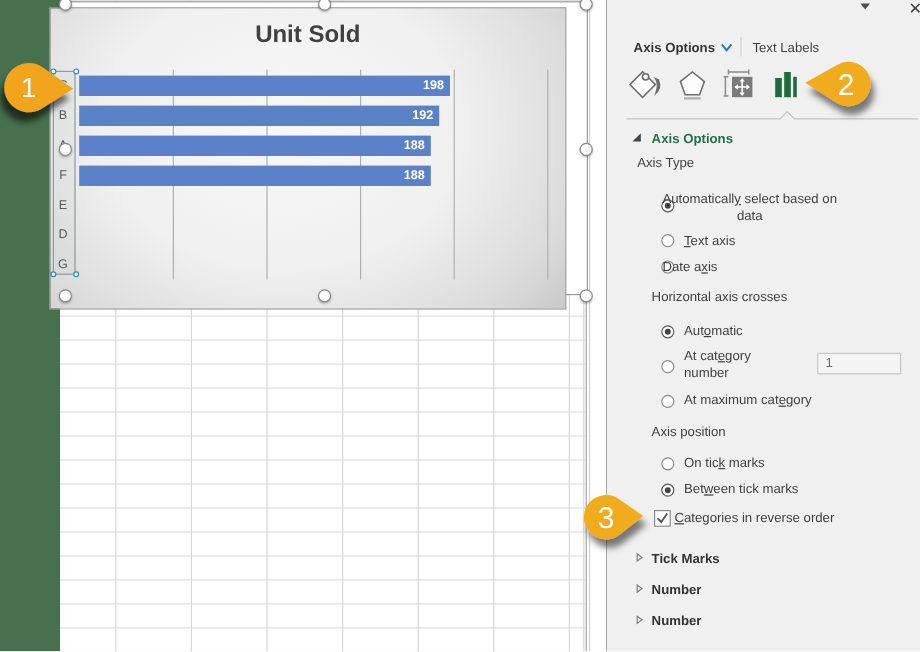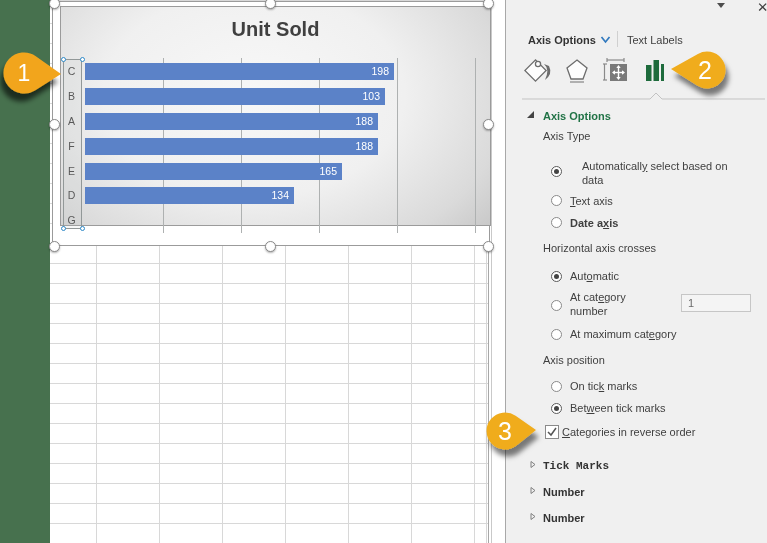--- a/index.html
+++ b/index.html
@@ -15,28 +15,28 @@
   background-color:#fff;}
 .col{top:0;width:1px;height:543px;background:#d8d8d8;}
 #greenbar{left:0;top:0;width:50px;height:543px;background:#47714e;}
 #wsedge1{left:488px;top:0;width:1px;height:543px;background:#a8a8a8;}
 #wsedge2{left:491px;top:0;width:1px;height:543px;background:#c9c9c9;}
 #gutter{left:492px;top:0;width:13px;height:543px;background:#fff;}
 #paneedge{left:505px;top:0;width:1px;height:543px;background:#a8a8a8;}
 #panel{left:506px;top:0;width:261px;height:543px;background:#f0f0f0;}
 
 #selrect{left:52px;top:1px;width:438px;height:245px;border:1px solid #9b9b9b;box-sizing:border-box;background:#fff;}
-#chart{left:60px;top:6px;width:431px;height:220px;
+#chart{left:41px;top:6px;width:431px;height:252px;
   border:1px solid #9b9b9b;box-sizing:border-box;
   background:
    radial-gradient(ellipse 78% 105% at 45% 40%, #f8f8f8, #f0f0f0 45%, #dadada 76%, #bebebe 100%);}
 #title{left:0;top:11px;width:429px;text-align:center;font-weight:bold;font-size:20px;color:#404040;}
 .vgrid{top:51px;width:1px;height:175px;background:#aeb1b1;}
 .bar{left:24px;height:17px;background:#5b82c8;}
-.dlabel{color:#fff;font-weight:normal;font-size:10.5px;line-height:17px;text-align:right;}
+.dlabel{color:#fff;font-weight:bold;font-size:10.5px;line-height:17px;text-align:right;}
 #axisbox{left:2px;top:52px;width:19px;height:170px;border:1px solid #929898;background:rgba(185,190,190,0.13);box-sizing:border-box;}
 .cat{left:2px;width:17px;font-size:10.5px;color:#595959;text-align:center;height:25px;line-height:25px;}
 .bh{width:3px;height:3px;border:1.2px solid #2e89c8;border-radius:50%;background:#fff;box-sizing:content-box;}
 .wh{width:9px;height:9px;border:1px solid #8a8a8a;border-radius:50%;background:#fff;box-shadow:0 1px 2px rgba(0,0,0,0.3);}
 
 .t{color:#3f3f3f;font-size:11px;line-height:14px;white-space:nowrap;}
 .b{font-weight:bold;color:#333;}
 .green{color:#217346;}
 .radio{width:9px;height:9px;border:1px solid #8a8a8a;border-radius:50%;background:#fff;}
 .radio.sel{border-color:#5a5a5a;}
@@ -66,33 +66,27 @@
     <div class="abs" id="title">Unit Sold</div>
     <div class="abs vgrid" style="left:102px"></div>
     <div class="abs vgrid" style="left:180px"></div>
     <div class="abs vgrid" style="left:258px"></div>
     <div class="abs vgrid" style="left:336px"></div>
     <div class="abs vgrid" style="left:414px"></div>
     <div class="abs bar" style="top:56px;width:309px">
         <div class="dlabel" style="margin-right:5px">198</div>
       </div>
     <div class="abs bar" style="top:81px;width:300px">
-        <div class="dlabel" style="margin-right:5px">103</div>
+        <div class="dlabel" style="margin-right:5px">192</div>
       </div>
     <div class="abs bar" style="top:106px;width:293px">
         <div class="dlabel" style="margin-right:5px">188</div>
       </div>
     <div class="abs bar" style="top:131px;width:293px">
         <div class="dlabel" style="margin-right:5px">188</div>
-      </div>
-    <div class="abs bar" style="top:156px;width:257px">
-        <div class="dlabel" style="margin-right:5px">165</div>
-      </div>
-    <div class="abs bar" style="top:180px;width:209px">
-        <div class="dlabel" style="margin-right:5px">134</div>
       </div>
     <div class="abs" id="axisbox"></div>
     <div class="abs cat" style="top:52px">C</div>
     <div class="abs cat" style="top:77px">B</div>
     <div class="abs cat" style="top:102px">A</div>
     <div class="abs cat" style="top:127px">F</div>
     <div class="abs cat" style="top:152px">E</div>
     <div class="abs cat" style="top:176px">D</div>
     <div class="abs cat" style="top:201px">G</div>
 
@@ -164,30 +158,30 @@
       </g>
     </svg>
   </div>
 
   <svg class="abs" style="left:506px;top:88px;" width="261" height="16" viewBox="0 0 261 16">
     <path d="M16 11 L144 11 L150 5 L156 11 L259 11" fill="none" stroke="#c3c3c3" stroke-width="1"></path>
   </svg>
 
   <div class="abs" style="left:527px;top:111px;width:0;height:0;border-bottom:7px solid #444;border-left:7px solid transparent;"></div>
   <div class="abs t b green" style="left:543px;top:109px;">Axis Options</div>
-  <div class="abs t" style="left:543px;top:129px;">Axis Type</div>
+  <div class="abs t" style="left:531px;top:129px;">Axis Type</div>
 
   <div class="abs radio sel" style="left:551px;top:166px;"></div>
-  <div class="abs t" style="left:582px;top:159px;">Automaticall<span style="text-decoration:underline">y</span> select based on<br>data</div>
+  <div class="abs t" style="left:552px;top:159px;text-align:center;">Automaticall<span style="text-decoration:underline">y</span> select based on<br>data</div>
 
   <div class="abs radio" style="left:551px;top:195px;"></div>
   <div class="abs t" style="left:570px;top:194px;"><span style="text-decoration:underline">T</span>ext axis</div>
 
   <div class="abs radio" style="left:551px;top:217px;"></div>
-  <div class="abs t" style="left:570px;top:216px;font-weight:bold;">Date a<span style="text-decoration:underline">x</span>is</div>
+  <div class="abs t" style="left:552px;top:216px;">Date a<span style="text-decoration:underline">x</span>is</div>
 
   <div class="abs t" style="left:543px;top:241px;">Horizontal axis crosses</div>
 
   <div class="abs radio sel" style="left:551px;top:271px;"></div>
   <div class="abs t" style="left:570px;top:269px;">Aut<span style="text-decoration:underline">o</span>matic</div>
 
   <div class="abs radio" style="left:551px;top:300px;"></div>
   <div class="abs t" style="left:570px;top:290px;">At cat<span style="text-decoration:underline">e</span>gory<br>number</div>
   <div class="abs" style="left:681px;top:294px;width:70px;height:18px;background:#f4f4f4;border:1px solid #c6c6c6;box-sizing:border-box;font-size:11px;color:#6a6a6a;line-height:16px;padding-left:6px;">1</div>
 
@@ -206,21 +200,21 @@
     <svg width="12" height="12" viewBox="0 0 12 12">
         <path d="M2 6 L5 9 L10 2" fill="none" stroke="#555" stroke-width="1.5"></path>
       </svg>
   </div>
   <div class="abs t" style="left:562px;top:425px;text-align:center;"><span style="text-decoration:underline">C</span>ategories in reverse order</div>
 
   <div class="abs" style="left:530px;top:460px;width:0;height:0;border-top:4.5px solid transparent;border-bottom:4.5px solid transparent;border-left:6px solid transparent;border-left-color:transparent;"></div>
   <svg class="abs" style="left:529px;top:459px;" width="8" height="11" viewBox="0 0 8 11">
       <path d="M2 2.5 L6 5.5 L2 8.5 Z" fill="none" stroke="#808080" stroke-width="1"></path>
     </svg>
-  <div class="abs t b" style="left:543px;top:459px;font-family:Liberation Mono, monospace;">Tick Marks</div>
+  <div class="abs t b" style="left:543px;top:459px;">Tick Marks</div>
   <svg class="abs" style="left:529px;top:485px;" width="8" height="11" viewBox="0 0 8 11">
       <path d="M2 2.5 L6 5.5 L2 8.5 Z" fill="none" stroke="#808080" stroke-width="1"></path>
     </svg>
   <div class="abs t b" style="left:543px;top:485px;">Number</div>
   <svg class="abs" style="left:529px;top:511px;" width="8" height="11" viewBox="0 0 8 11">
       <path d="M2 2.5 L6 5.5 L2 8.5 Z" fill="none" stroke="#808080" stroke-width="1"></path>
     </svg>
   <div class="abs t b" style="left:543px;top:511px;">Number</div>
 
   <svg class="abs" style="left:0;top:0;" width="767" height="543" viewBox="0 0 767 543">

